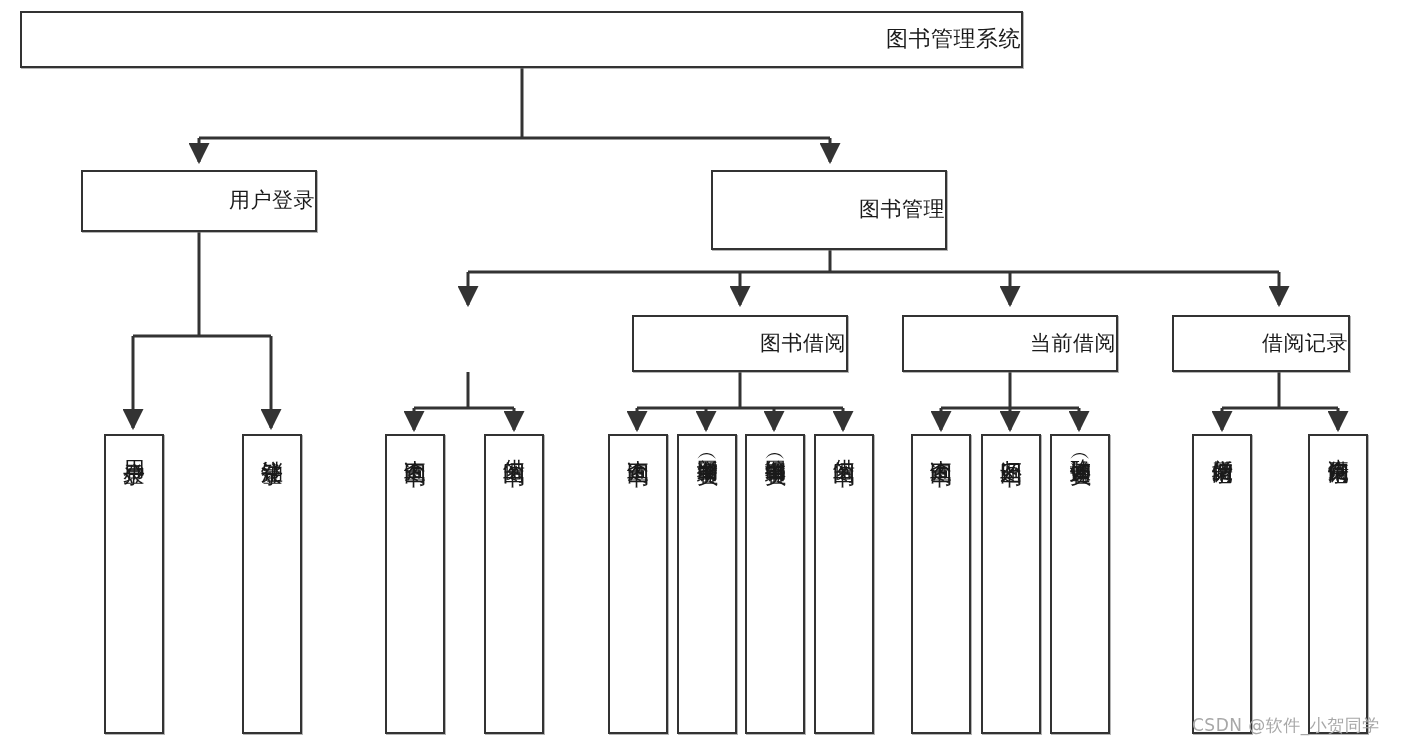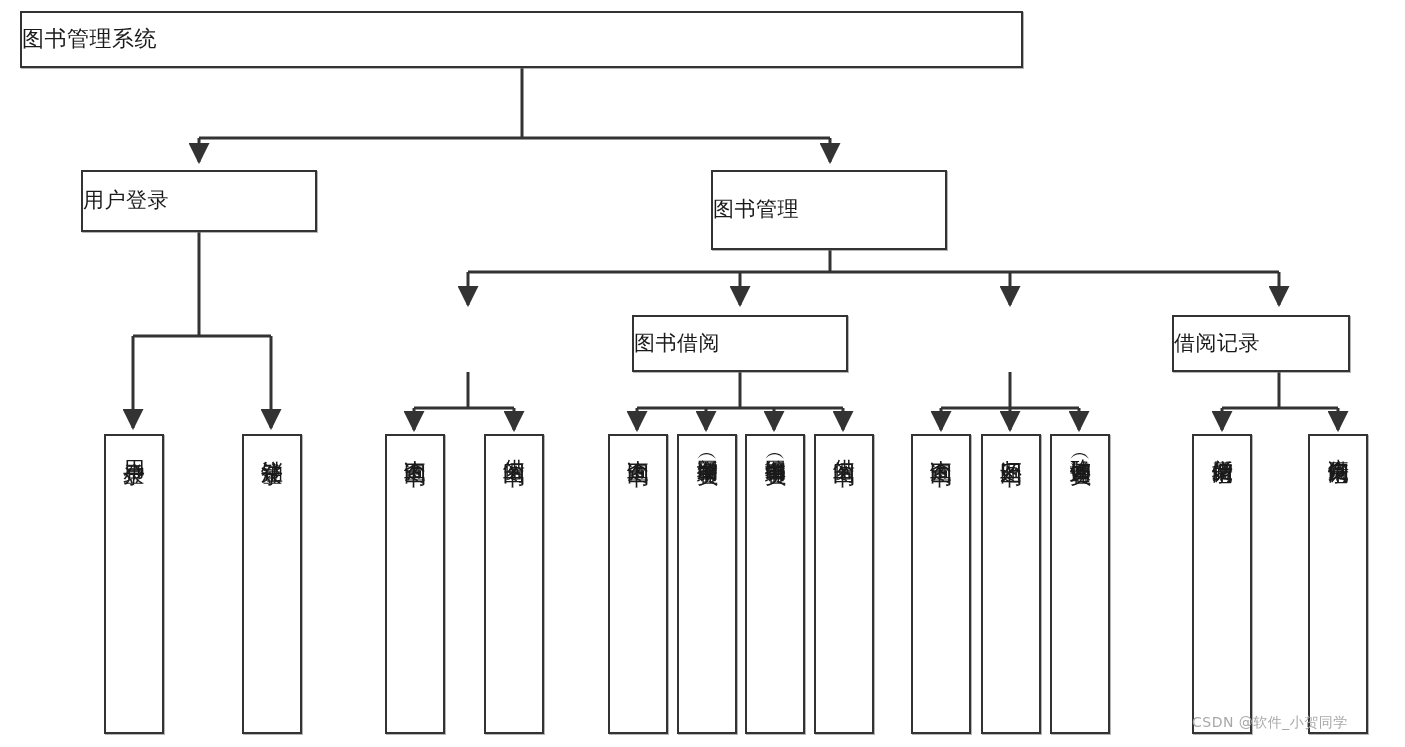--- a/index.html
+++ b/index.html
@@ -26,21 +26,21 @@
     pointer-events: none;
   }
   .node {
     position: absolute;
     box-sizing: border-box;
     background: #ffffff;
     border: 2px solid #333333;
     box-shadow: 1px 1px 0 0 rgba(120,120,120,0.55);
     display: flex;
     align-items: center;
-    justify-content: flex-start;
+    justify-content: flex-end;
     color: #1a1a1a;
   }
   .node .lbl {
     display: block;
     text-align: center;
     line-height: 1.12;
     white-space: nowrap;
   }
   
   .node.h .lbl {
@@ -65,21 +65,21 @@
     white-space: nowrap;
   }
   .node.v.tall-text .lbl {
     font-size: 21px;
     letter-spacing: 1px;
   }
   .watermark {
     position: absolute;
     left: 1192px;
     top: 714px;
-    font-size: 14px;
+    font-size: 17px;
     color: #a8a8a8;
     white-space: nowrap;
     letter-spacing: 0.5px;
   }
 </style>
 </head>
 <body>
 
 <div id="canvas">
 
@@ -140,20 +140,23 @@
   <div class="node h" style="left:81px; top:170px; width:236px; height:62px;">
     <span class="lbl">用户登录</span>
   </div>
   <div class="node h" style="left:711px; top:170px; width:236px; height:80px;">
     <span class="lbl">图书管理</span>
   </div>
 
   <div class="node h" style="left:632px; top:315px; width:216px; height:57px;">
     <span class="lbl">图书借阅</span>
   </div>
+  <div class="node h" style="left:902px; top:315px; width:216px; height:57px;">
+    <span class="lbl">当前借阅</span>
+  </div>
   <div class="node h" style="left:1172px; top:315px; width:178px; height:57px;">
     <span class="lbl">借阅记录</span>
   </div>
 
   <div class="node v" style="left:104px; top:434px; width:60px; height:300px;">
     <span class="lbl">用户登录</span>
   </div>
   <div class="node v" style="left:242px; top:434px; width:60px; height:300px;">
     <span class="lbl">注销登录</span>
   </div>

